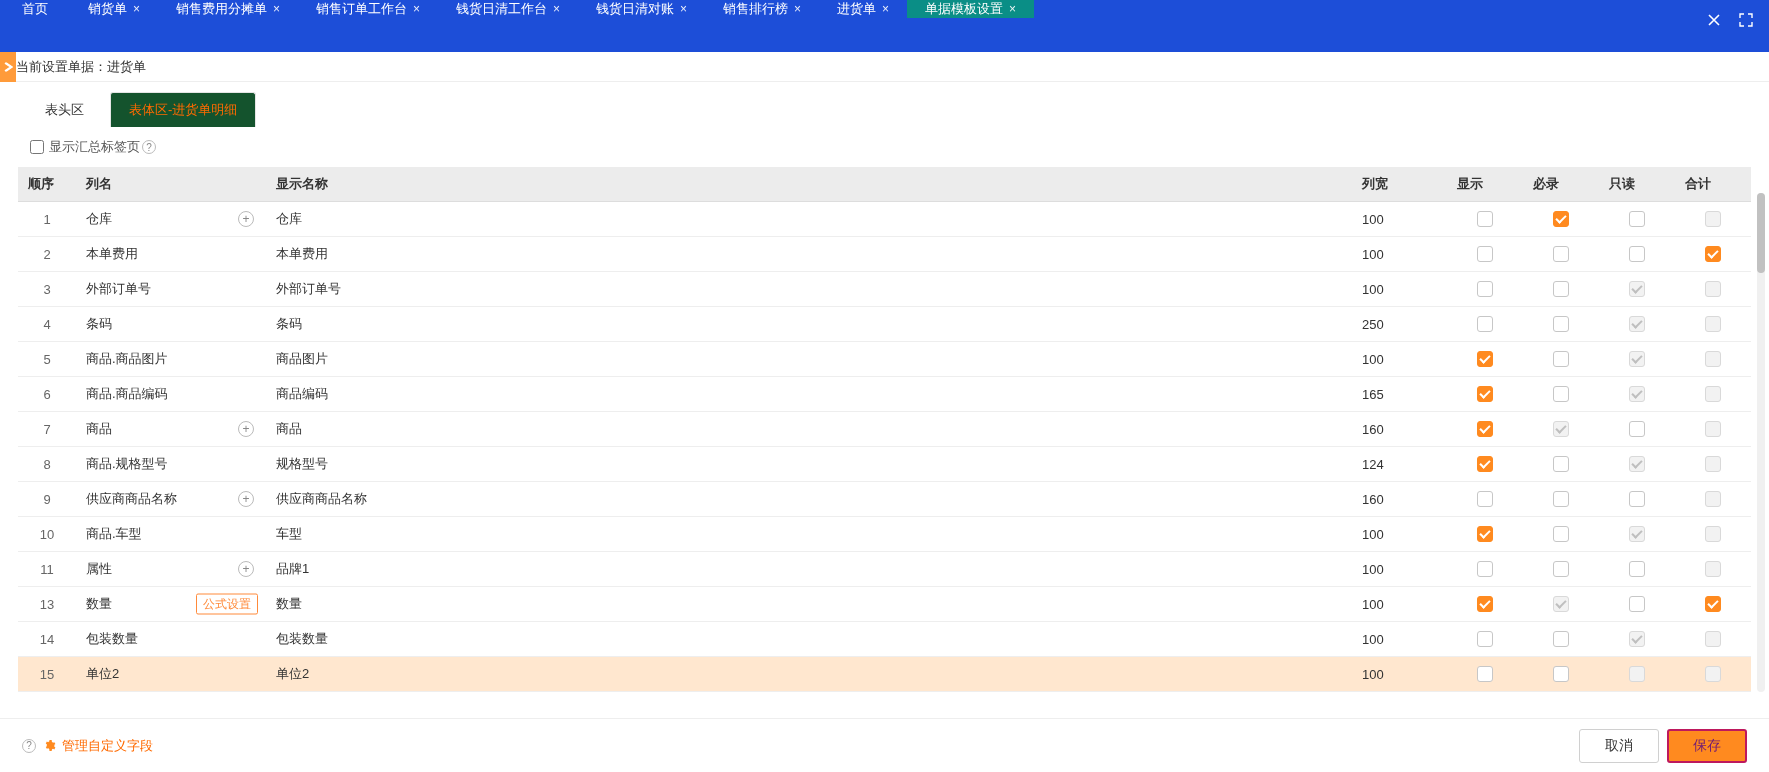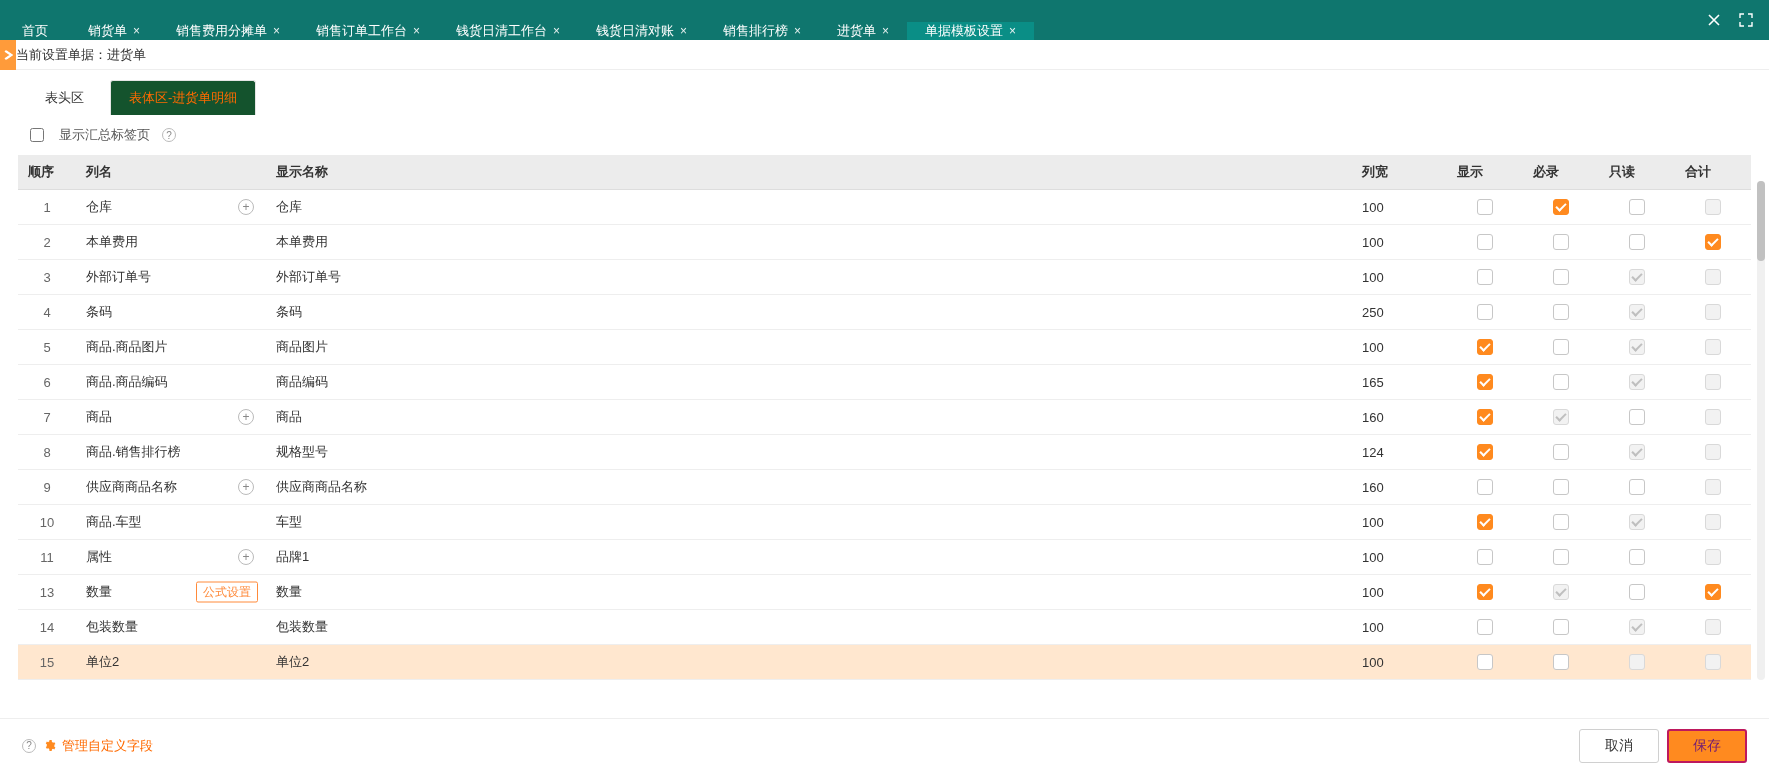--- a/index.html
+++ b/index.html
@@ -1,30 +1,30 @@
 <!DOCTYPE html>
 <html><head>
 <meta charset="utf-8">
 <style>
 html,body{margin:0;padding:0;font-family:"Microsoft YaHei","PingFang SC",Arial,sans-serif;font-size:13px;color:#333;background:#fff}
 *{box-sizing:border-box}
-.topbar{height:40px;background:#0f766e;display:flex;align-items:flex-end;position:relative}
+.topbar{height:52px;background:#1d4ed8;display:flex;align-items:flex-start;position:relative}
 .topbar .tab{display:flex;align-items:center;padding:0 18px;color:#fff;font-size:13px;cursor:pointer;white-space:nowrap;position:relative}
 .topbar .tab.home{padding:0 22px}
 .topbar .tab.active{background:#0a8e86}
 .topbar .tab .x{margin-left:6px;font-size:12px;opacity:.9;cursor:pointer;font-family:Arial}
 .topbar .right-icons{position:absolute;right:0;top:0;height:40px;display:flex;align-items:center;gap:14px;padding:0 14px;color:#fff}
 .topbar .right-icons span{cursor:pointer;display:inline-flex;align-items:center;justify-content:center;width:18px;height:18px}
 .ctx-strip{height:30px;display:flex;align-items:center;border-bottom:1px solid #eee}
 .ctx-strip .handle{width:16px;height:30px;background:#ff9b3a;display:flex;align-items:center;justify-content:center;color:#fff;font-size:12px;cursor:pointer}
 .ctx-strip .lbl{padding-left:0;font-size:13px}
 .sub-tabs{display:flex;align-items:flex-start;gap:7px;padding:10px 0 0 26px}
 .sub-tabs .stab{padding:8px 18px;border:1px solid transparent;border-bottom:none;font-size:13px;cursor:pointer;color:#333}
 .sub-tabs .stab.active{border-color:#e5e5e5;color:#ff6a00;background:#14532d;border-top-left-radius:3px;border-top-right-radius:3px}
-.toolbar-row{padding:10px 0 10px 26px;display:flex;align-items:center;gap:12px;font-size:13px;color:#555}
+.toolbar-row{padding:10px 0 10px 26px;display:flex;align-items:center;gap:2px;font-size:13px;color:#555}
 .toolbar-row input[type=checkbox]{width:14px;height:14px}
 .help-circle{display:inline-flex;width:14px;height:14px;border:1px solid #bbb;border-radius:50%;align-items:center;justify-content:center;font-size:10px;color:#888;cursor:pointer}
 .table-wrap{padding:0 18px;position:relative}
 .tbl{width:100%;border-collapse:collapse;table-layout:fixed}
 .tbl th{background:#ececec;text-align:left;font-weight:700;padding:8px 10px;border-bottom:1px solid #ddd;font-size:13px;color:#333}
 .tbl td{padding:8px 10px;border-bottom:1px solid #eee;font-size:13px;color:#333;height:30px}
 .col-seq{width:58px;text-align:center}
 .col-name{width:190px}
 .col-disp{}
 .col-width{width:95px}
@@ -210,21 +210,21 @@
           <td class="col-name"><span>商品</span><span class="plus-btn">+</span></td>
           <td class="col-disp">商品</td>
           <td class="col-width">160</td>
           <td class="col-chk"><span class="chk checked"></span></td>
           <td class="col-chk"><span class="chk checked disabled"></span></td>
           <td class="col-chk"><span class="chk"></span></td>
           <td class="col-chk"><span class="chk disabled"></span></td>
         </tr>
         <tr>
           <td class="col-seq">8</td>
-          <td class="col-name"><span>商品.销售排行榜</span></td>
+          <td class="col-name"><span>商品.规格型号</span></td>
           <td class="col-disp">规格型号</td>
           <td class="col-width">124</td>
           <td class="col-chk"><span class="chk checked"></span></td>
           <td class="col-chk"><span class="chk"></span></td>
           <td class="col-chk"><span class="chk checked disabled"></span></td>
           <td class="col-chk"><span class="chk disabled"></span></td>
         </tr>
         <tr>
           <td class="col-seq">9</td>
           <td class="col-name"><span>供应商商品名称</span><span class="plus-btn">+</span></td>

